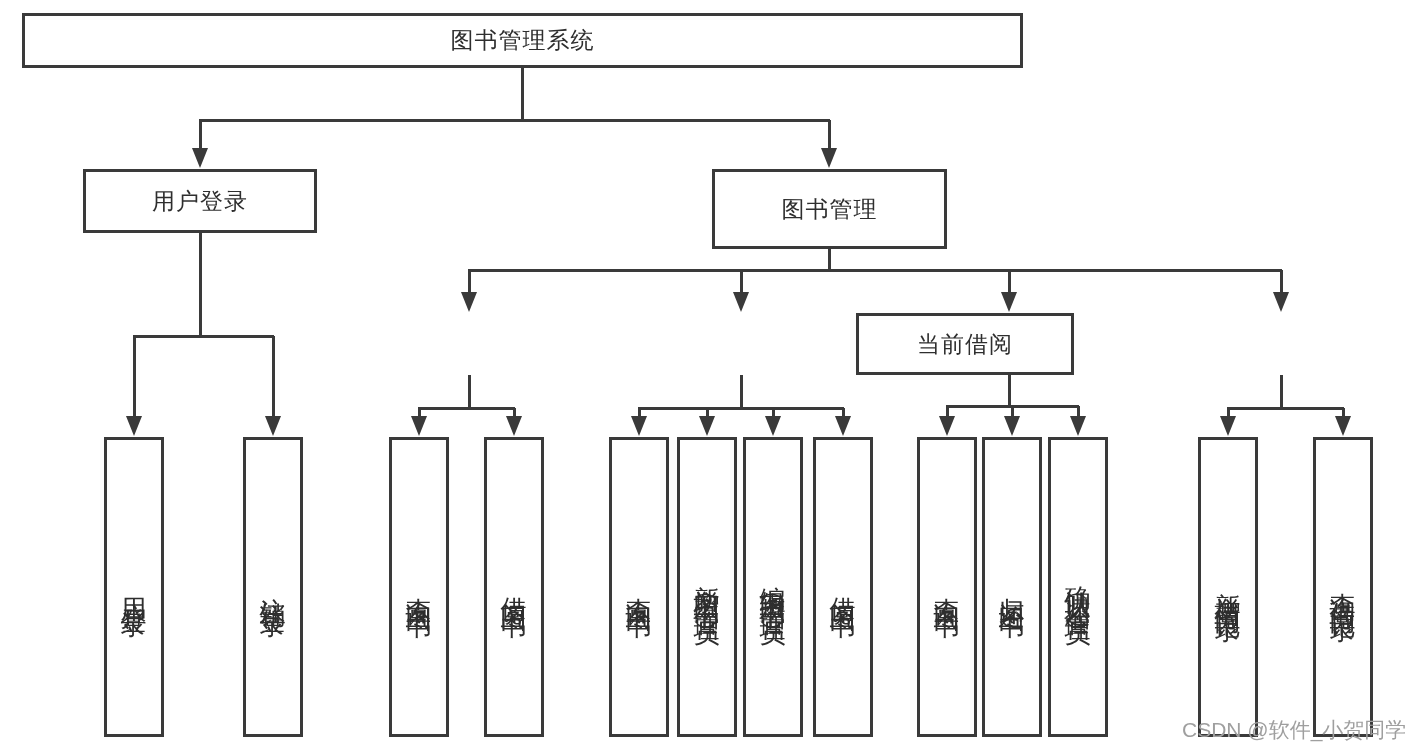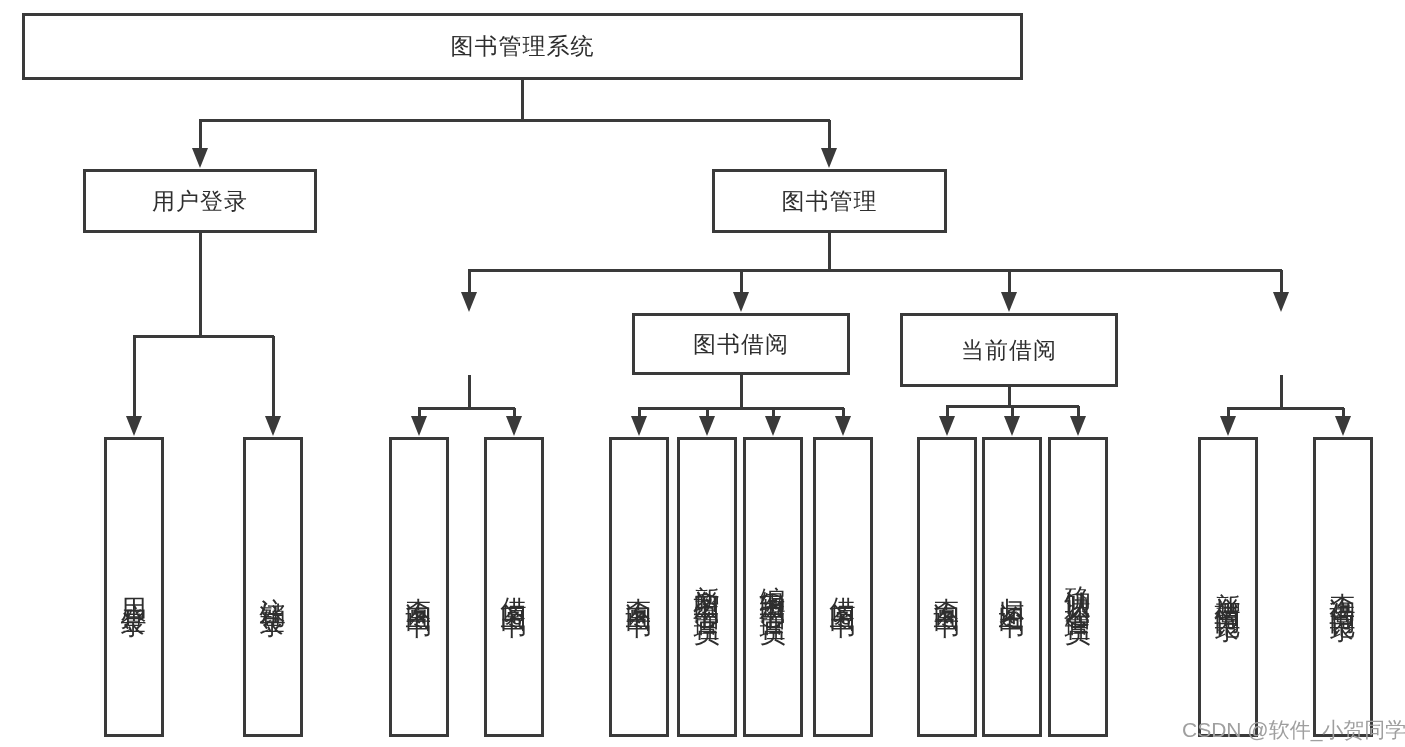--- a/index.html
+++ b/index.html
@@ -25,26 +25,26 @@
   .node.leaf{width:60px;top:437px;height:300px;}
   .node.leaf .vtext{
     writing-mode:vertical-rl;
     text-orientation:mixed;
     font-size:26px;
     letter-spacing:5px;
     line-height:1;
     color:#2e2e2e;
   }
   
-  #n-root   {left:22px;  top:13px;  width:1001px; height:67px;}
+  #n-root   {left:22px;  top:13px;  width:1001px; height:55px;}
   #n-ulogin {left:83px;  top:169px; width:234px;  height:64px;}
-  #n-bmgmt  {left:712px; top:169px; width:235px;  height:64px;}
+  #n-bmgmt  {left:712px; top:169px; width:235px;  height:80px;}
   #n-newbook{left:360px; top:313px; width:218px;  height:62px;}
   #n-borrow {left:632px; top:313px; width:218px;  height:62px;}
-  #n-current{left:900px; top:313px; width:218px;  height:74px;text-align:right;}
+  #n-current{left:856px; top:313px; width:218px;  height:62px;text-align:right;}
   #n-record {left:1172px;top:313px; width:217px;  height:62px;}
   
   #l-ul-login  {left:104px;}
   #l-ul-logout {left:243px;}
   #l-nb-query  {left:389px;}
   #l-nb-borrow {left:484px;}
   #l-bb-query  {left:609px;}
   #l-bb-add    {left:677px;}
   #l-bb-edit   {left:743px;}
   #l-bb-borrow {left:813px;}
@@ -134,23 +134,20 @@
     <span>图书管理系统</span>
   </div>
 
   <div class="node h" id="n-ulogin">
     <span>用户登录</span>
   </div>
   <div class="node h" id="n-bmgmt">
     <span>图书管理</span>
   </div>
 
-  <div class="node h" id="n-borrow">
-    <span>图书借阅</span>
-  </div>
   <div class="node h" id="n-current">
     <span>当前借阅</span>
   </div>
 
   <div class="node leaf" id="l-ul-login">
     <span class="vtext">用户登录</span>
   </div>
   <div class="node leaf" id="l-ul-logout">
     <span class="vtext">注销登录</span>
   </div>

